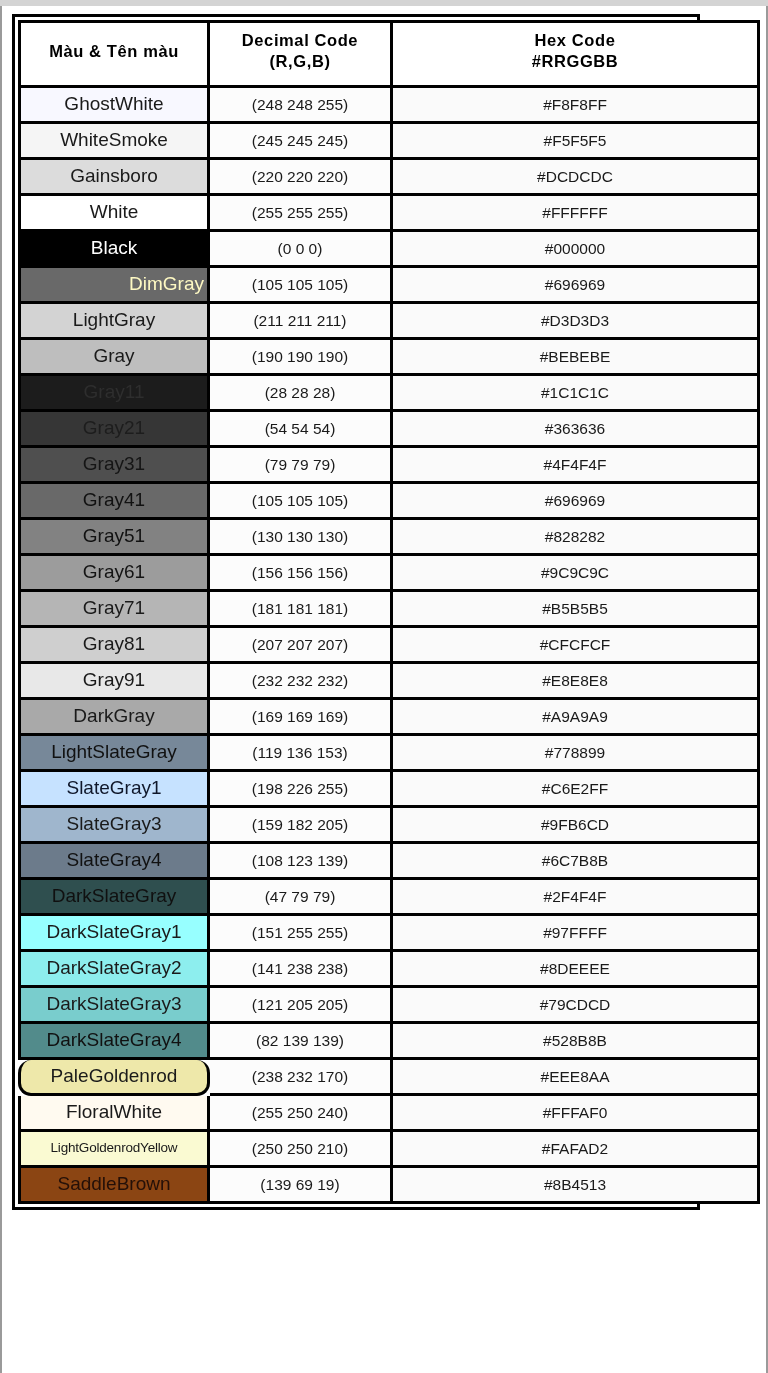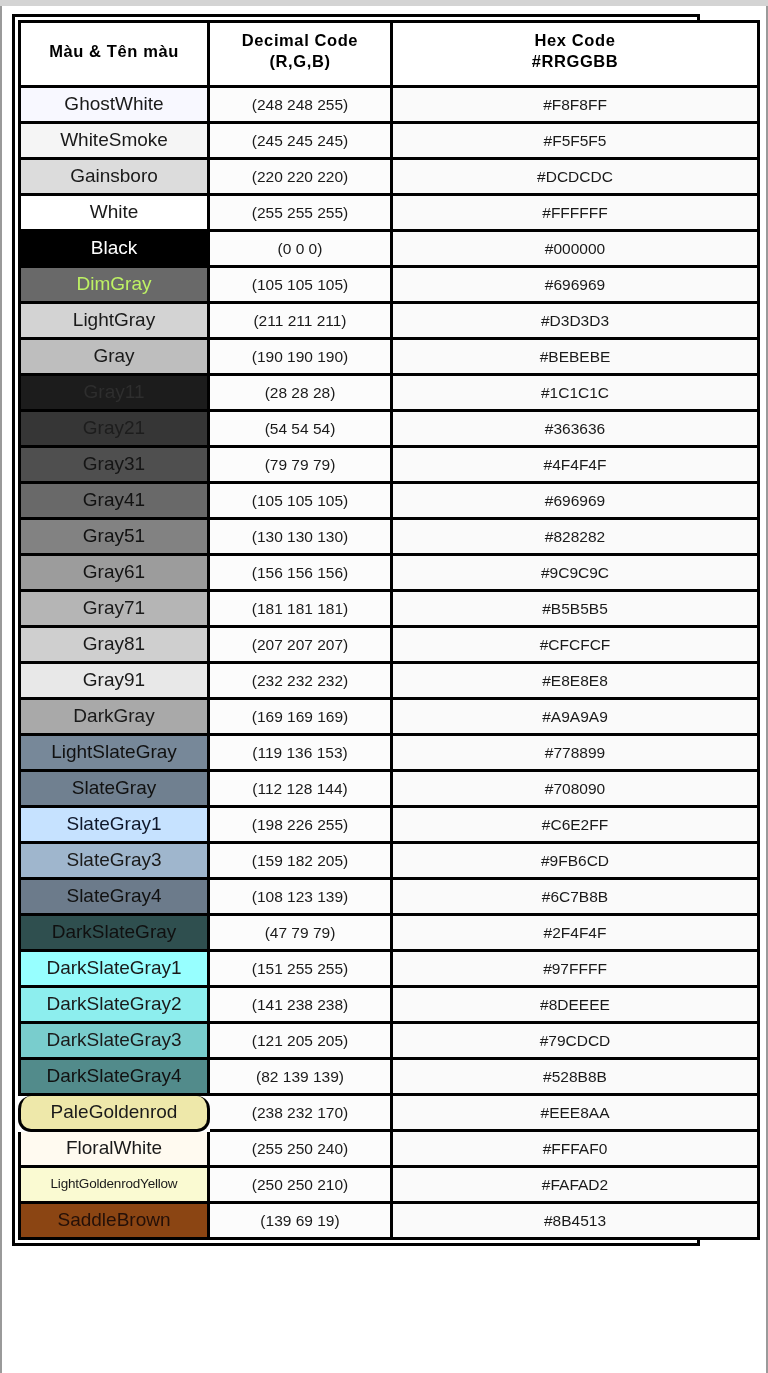--- a/index.html
+++ b/index.html
@@ -151,21 +151,21 @@
             <td class="swatch-cell" style="background: rgb(255, 255, 255); color: rgb(26, 26, 26);">White</td>
             <td class="dec-cell">(255 255 255)</td>
             <td class="hex-cell">#FFFFFF</td>
           </tr>
           <tr>
             <td class="swatch-cell" style="background: rgb(0, 0, 0); color: rgb(255, 255, 255);">Black</td>
             <td class="dec-cell">(0 0 0)</td>
             <td class="hex-cell">#000000</td>
           </tr>
           <tr>
-            <td class="swatch-cell" style="background: rgb(105, 105, 105); color: #bef264;">DimGray</td>
+            <td class="swatch-cell" style="background: rgb(105, 105, 105); color: #fef9c3; text-align: right;">DimGray</td>
             <td class="dec-cell">(105 105 105)</td>
             <td class="hex-cell">#696969</td>
           </tr>
           <tr>
             <td class="swatch-cell" style="background: rgb(211, 211, 211); color: rgb(26, 26, 26);">LightGray</td>
             <td class="dec-cell">(211 211 211)</td>
             <td class="hex-cell">#D3D3D3</td>
           </tr>
           <tr>
             <td class="swatch-cell" style="background: rgb(190, 190, 190); color: rgb(26, 26, 26);">Gray</td>
@@ -219,25 +219,20 @@
           </tr>
           <tr>
             <td class="swatch-cell" style="background: rgb(169, 169, 169); color: rgb(26, 26, 26);">DarkGray</td>
             <td class="dec-cell">(169 169 169)</td>
             <td class="hex-cell">#A9A9A9</td>
           </tr>
           <tr>
             <td class="swatch-cell" style="background: rgb(119, 136, 153); color: rgb(17, 17, 17);">LightSlateGray</td>
             <td class="dec-cell">(119 136 153)</td>
             <td class="hex-cell">#778899</td>
-          </tr>
-          <tr>
-            <td class="swatch-cell" style="background: rgb(112, 128, 144); color: rgb(17, 17, 17);">SlateGray</td>
-            <td class="dec-cell">(112 128 144)</td>
-            <td class="hex-cell">#708090</td>
           </tr>
           <tr>
             <td class="swatch-cell" style="background: rgb(198, 226, 255); color: #0f172a;">SlateGray1</td>
             <td class="dec-cell">(198 226 255)</td>
             <td class="hex-cell">#C6E2FF</td>
           </tr>
           <tr>
             <td class="swatch-cell" style="background: rgb(159, 182, 205); color: rgb(26, 26, 26);">SlateGray3</td>
             <td class="dec-cell">(159 182 205)</td>
             <td class="hex-cell">#9FB6CD</td>

